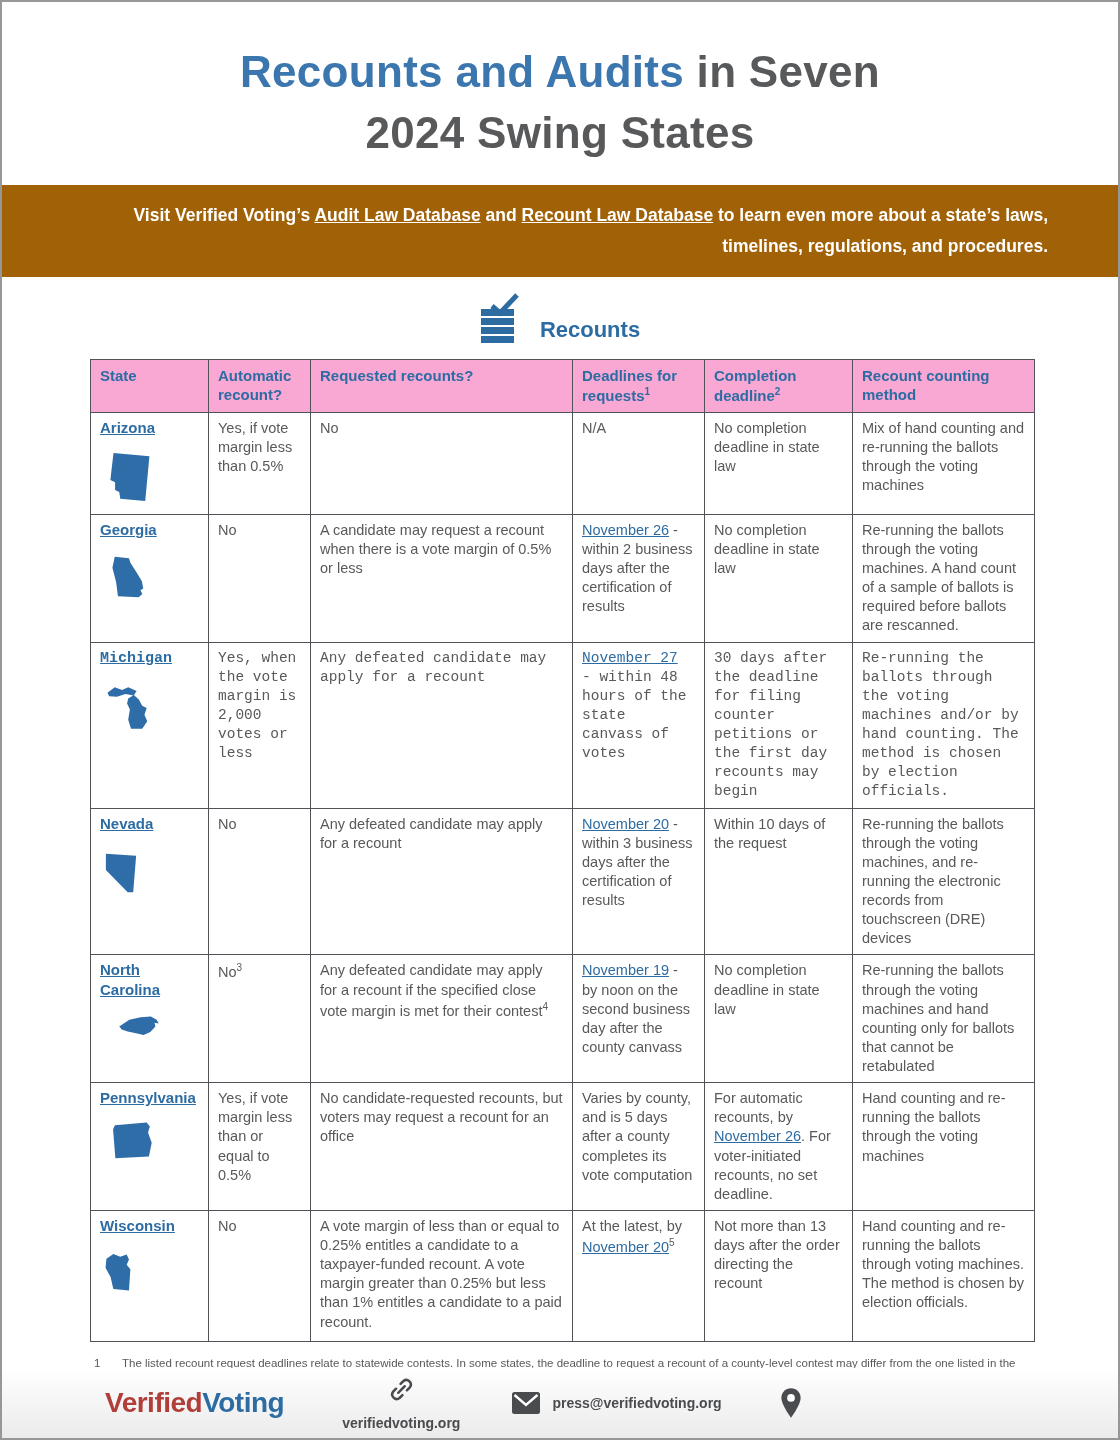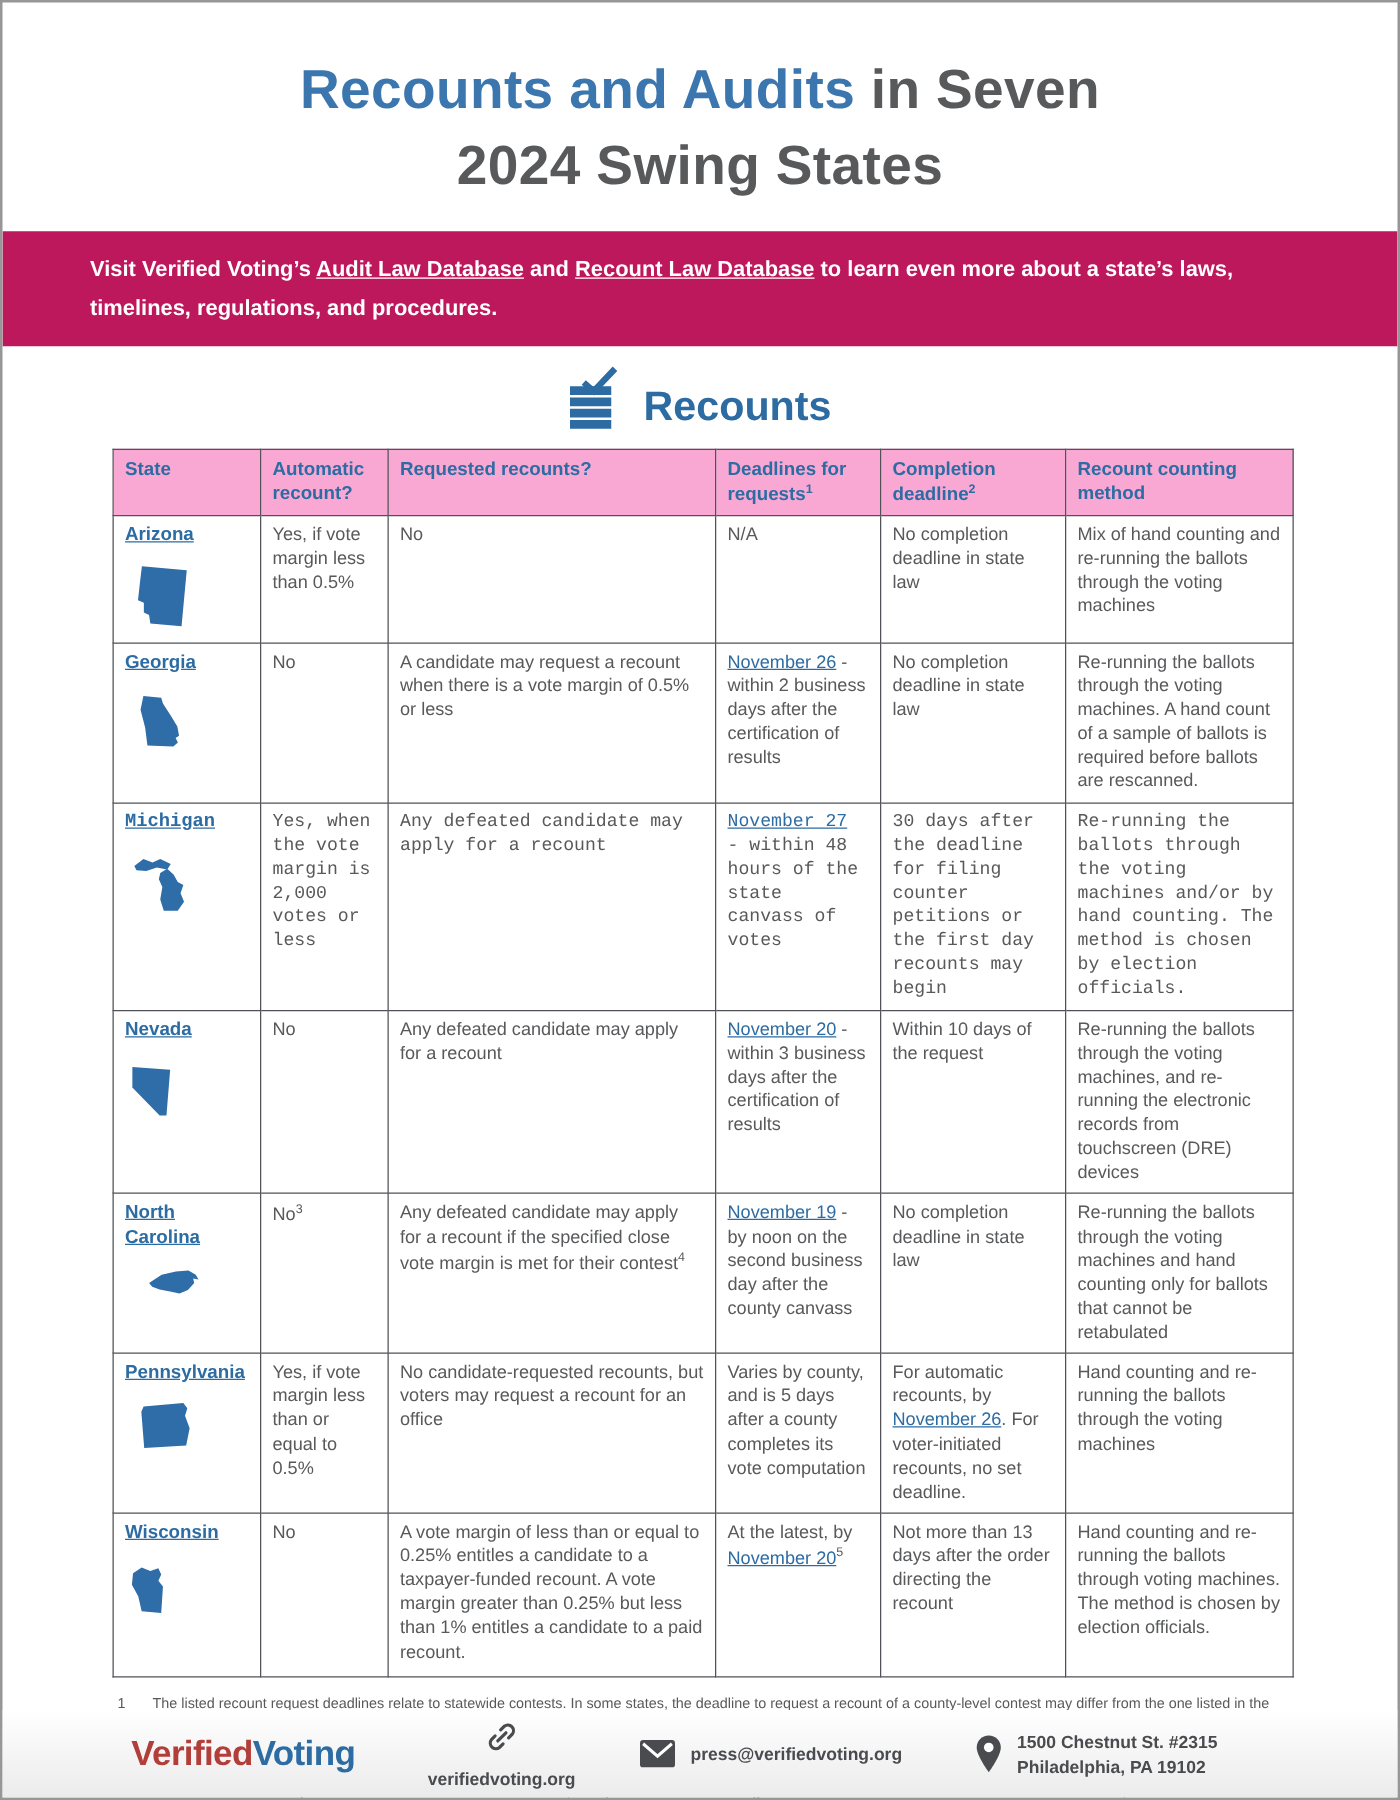--- a/index.html
+++ b/index.html
@@ -6,27 +6,27 @@
   .page{
     width:1116px;height:1436px;margin:0 auto;background:#ffffff;
     border:2px solid #979797;position:relative;overflow:hidden;
     font-family:"Liberation Sans", sans-serif;color:#58595b;
   }
   
   .title{ text-align:center; padding-top:40px; font-size:44px; font-weight:bold;
     line-height:1.38; color:#58595b; letter-spacing:.3px;}
   .title .blue{color:#3b76ae;}
   
-  .banner{ margin-top:22px; background:#be185d; color:#fff; text-align:left;
+  .banner{ margin-top:22px; background:#a16207; color:#fff; text-align:right;
     padding:15px 70px; font-size:17.5px; font-weight:bold; line-height:1.75; min-height:50px;}
   .banner a{color:#fff;text-decoration:underline;}
   
   .section-head{display:flex;align-items:flex-end;justify-content:center;gap:16px;
     margin:16px 0 14px;}
-  .section-title{font-size:33px;font-weight:bold;color:#2d6ca3;line-height:1;padding-bottom:4px;}
+  .section-title{font-size:22px;font-weight:bold;color:#2d6ca3;line-height:1;padding-bottom:4px;}
   
   table.main{border-collapse:collapse;table-layout:fixed;margin-left:88px;width:944px;}
   table.main th, table.main td{border:1px solid #515257;vertical-align:top;
     padding:6px 9px;text-align:left;}
   table.main th{background:#f9a8d4;color:#2d6ca3;font-size:15px;line-height:1.3;}
   table.main td{font-size:14.5px;line-height:1.32;color:#58595b;}
   td.state-cell a.state-link{font-size:15px;font-weight:bold;color:#2d6ca3;
     text-decoration:underline;line-height:1.25;display:inline;}
   td.state-cell svg{display:block;margin-top:8px;fill:#2e6da8;}
   a.cell-link{color:#2d6ca3;text-decoration:underline;}
@@ -209,20 +209,16 @@
         <rect x="0" y="0" width="28" height="22" rx="2.5" fill="#4a4b4e"></rect>
         <path d="M2.5 3 L14 13 L25.5 3" fill="none" stroke="#ffffff" stroke-width="2.4"></path>
       </svg>
       <a href="#" style="color:#4a4b4e;text-decoration:none">press@verifiedvoting.org</a>
     </div>
     <div class="f-item addr">
       <svg width="22" height="32" viewBox="0 0 24 34">
         <path d="M12 1 C6 1 1.5 5.6 1.5 11.5 C1.5 19 12 33 12 33 C12 33 22.5 19 22.5 11.5 C22.5 5.6 18 1 12 1 Z" fill="#4a4b4e"></path>
         <circle cx="12" cy="11.5" r="4.2" fill="#ffffff"></circle>
       </svg>
-      <div class="addr-lines">
-        <div>1500 Chestnut St. #2315</div>
-        <div>Philadelphia, PA 19102</div>
-      </div>
     </div>
   </div>
 
 </div>
 
 </body></html>

